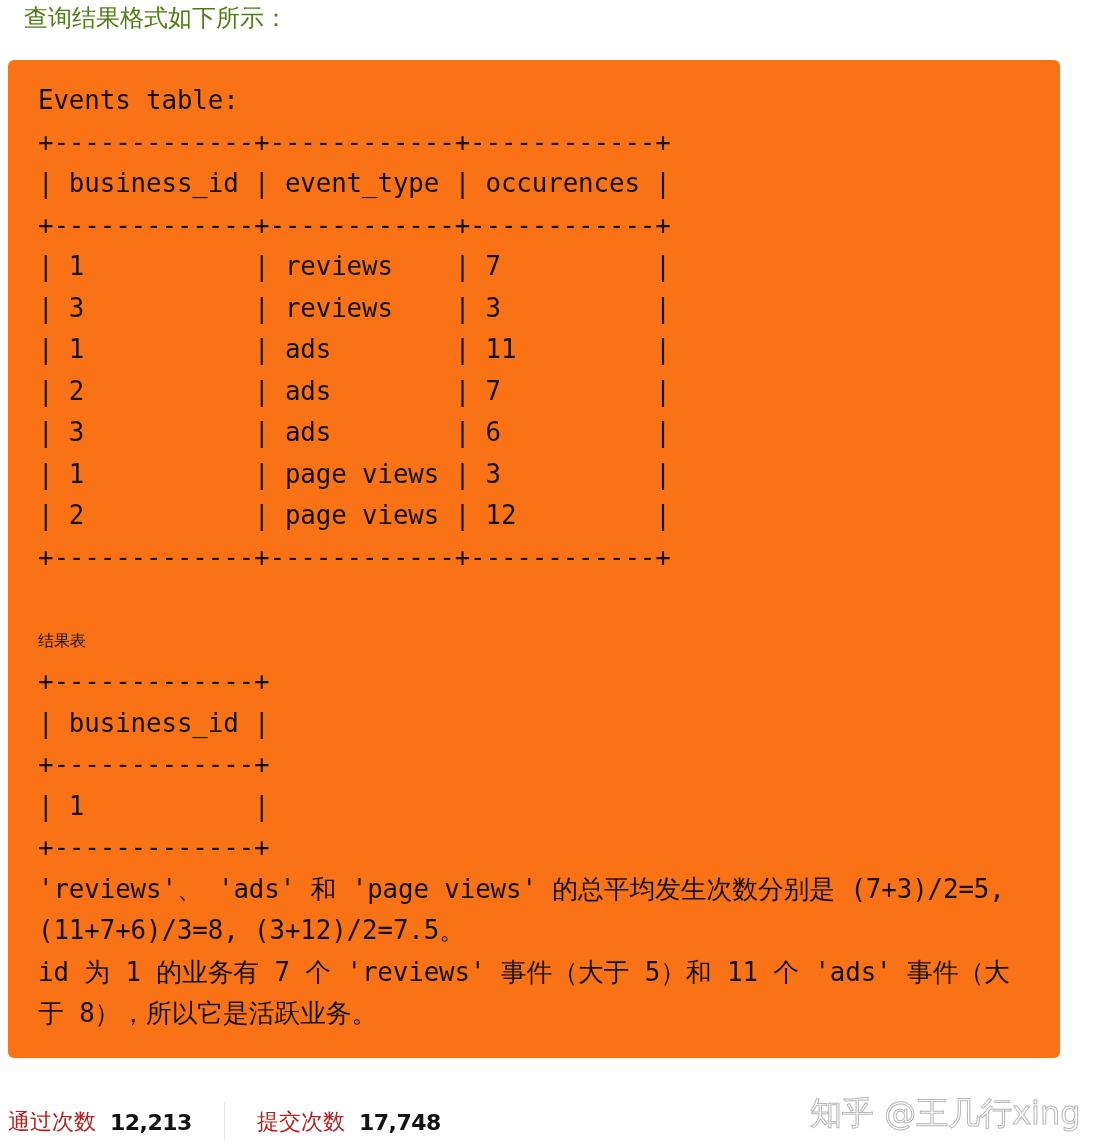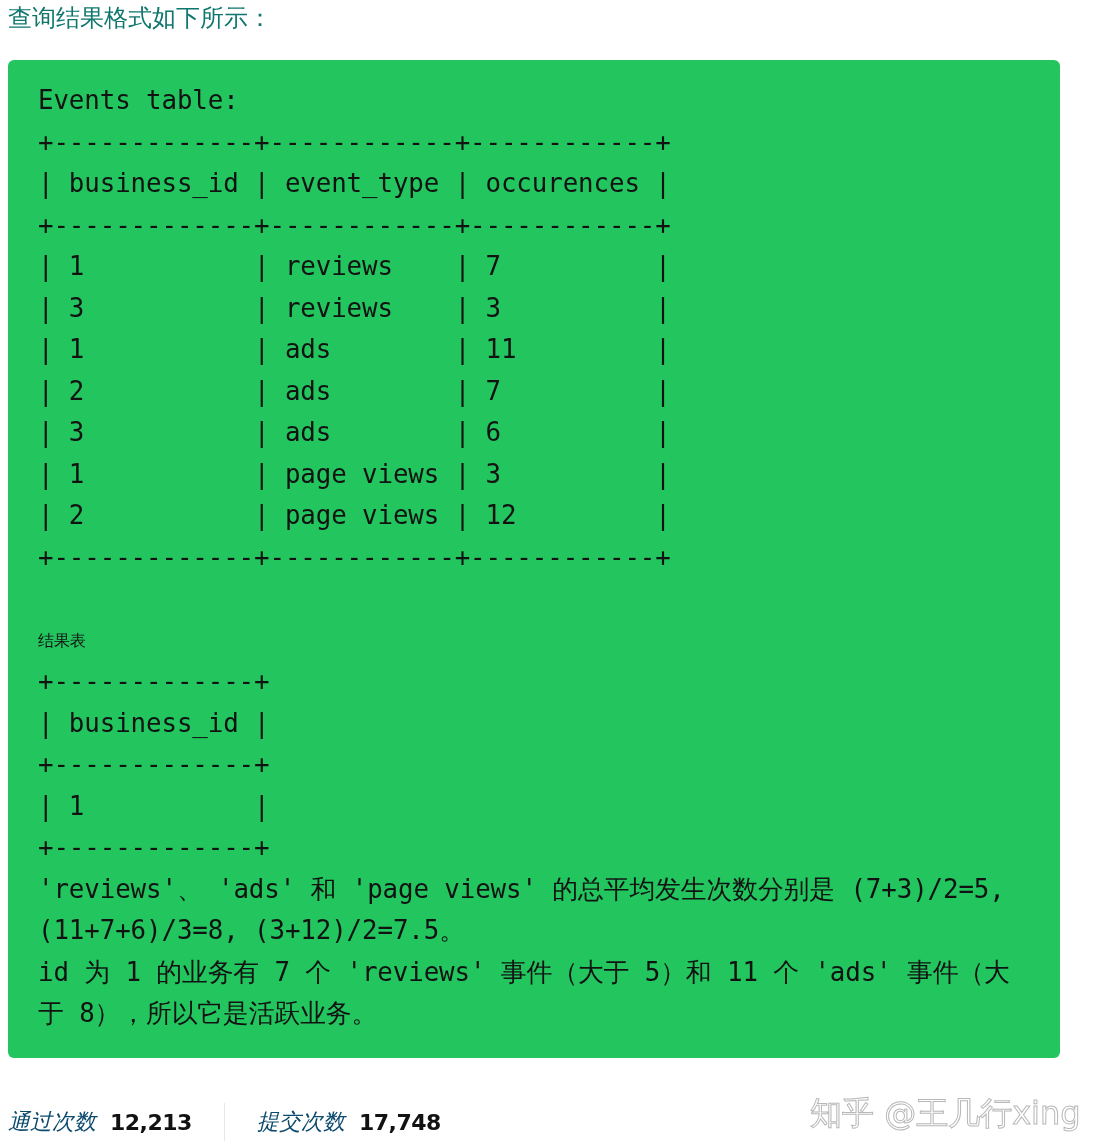--- a/index.html
+++ b/index.html
@@ -2,47 +2,47 @@
 <html><head>
   <meta charset="utf-8">
   <style>
     html, body { margin: 0; padding: 0; background: #ffffff; }
     body {
       width: 1108px; height: 1148px; position: relative; overflow: hidden;
       font-family: "DejaVu Sans", "Liberation Sans", sans-serif;
       color: #121212;
     }
     .intro {
-      position: absolute; left: 8px; top: 2px;
-      font-size: 24px; line-height: 32px; color: #0f766e;
+      position: absolute; left: 24px; top: 2px;
+      font-size: 24px; line-height: 32px; color: #4d7c0f;
     }
     .code-box {
       position: absolute; left: 8px; top: 60px;
       width: 1052px; height: 998px;
-      background: #22c55e; border-radius: 6px;
+      background: #f97316; border-radius: 6px;
       box-sizing: border-box;
     }
     .code {
       position: absolute; left: 30px; top: 20px;
       margin: 0;
       font-family: "DejaVu Sans Mono", "Liberation Mono", monospace;
       font-size: 25.8px; line-height: 41.5px; letter-spacing: -0.1px;
       color: #121212; white-space: pre;
     }
     .code .line { display: block; height: 41.5px; }
     .code .cjk {
       font-family: "DejaVu Sans", "Liberation Sans", sans-serif;
       font-size: 16px;
     }
     .stats {
       position: absolute; left: 8px; top: 1100px; height: 44px;
       display: flex; align-items: center;
       font-size: 22px;
     }
-    .stat-label { color: #0c4a6e; margin-right: 14px; font-style: italic; }
+    .stat-label { color: #b91c1c; margin-right: 14px; }
     .stat-value { color: #121212; font-weight: bold; letter-spacing: -0.5px; }
     .stat-divider {
       width: 1px; height: 38px; background: #e6e6e6; margin: 0 32px;
     }
     .watermark {
       position: absolute; left: 810px; top: 1076px;
       font-size: 32px; color: #ffffff;
       -webkit-text-stroke: 1px #b8b8b8;
       letter-spacing: 0px;
       margin-top: 16px;

